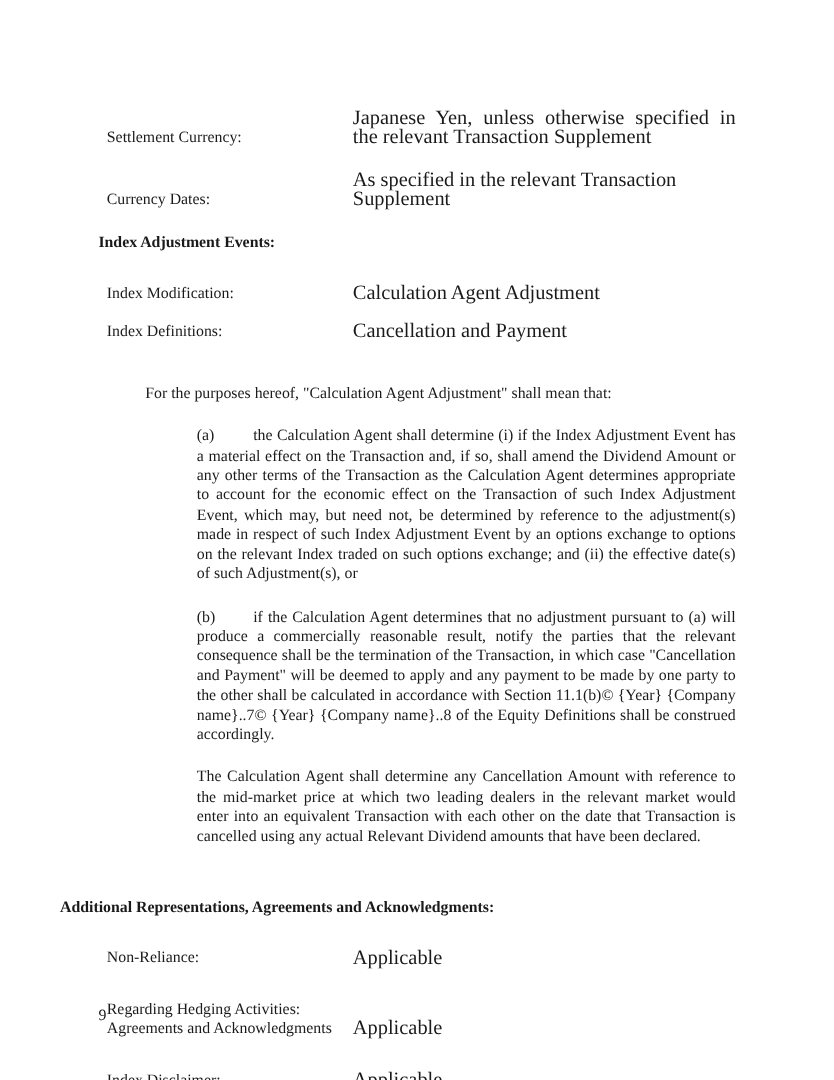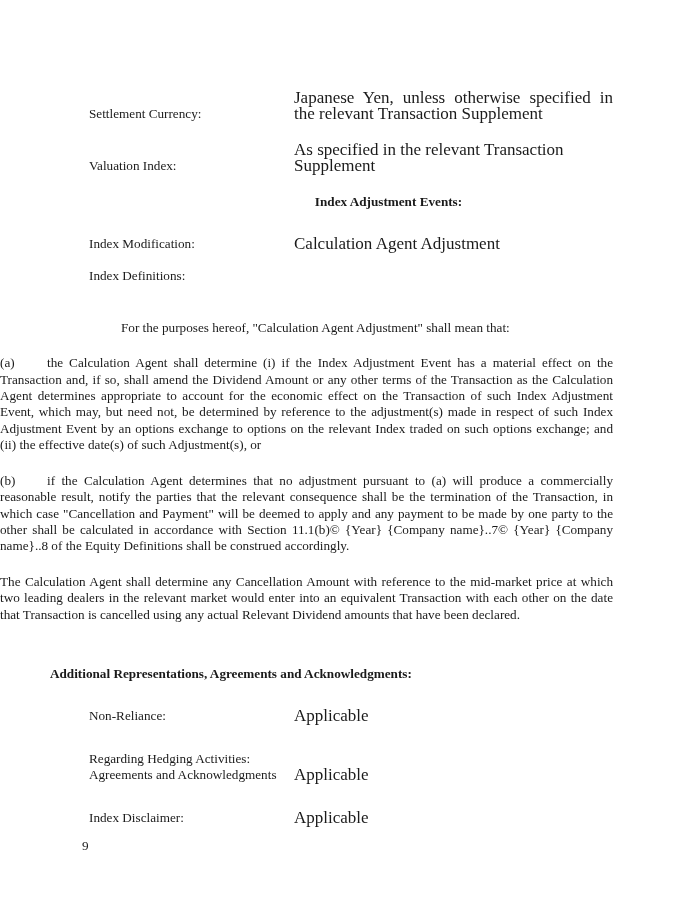--- a/index.html
+++ b/index.html
@@ -50,34 +50,34 @@
     text-align-last: left;
   }
 
   .section-head {
     font-weight: bold;
     font-size: 13.2px;
     line-height: 16.4px;
   }
   .section-head.outdent {
     padding-left: 82px;
-    text-align: center;
   }
   .section-head.indent {
     padding-left: 50px;
   }
 
   .lead {
     padding-left: 121px;
     padding-right: 82px;
     font-size: 13.2px;
     line-height: 16.4px;
   }
 
   .clause {
+    padding-left: 164px;
     padding-right: 82px;
     font-size: 13.2px;
     line-height: 16.4px;
     text-align: justify;
     text-align-last: left;
   }
   .clause .marker {
     display: inline-block;
     width: 47px;
   }
@@ -105,39 +105,40 @@
     <div style="height:31px"></div>
 
     <div class="row">
       <div class="label">Settlement Currency:</div>
       <div class="value justify">Japanese Yen, unless otherwise specified in the relevant Transaction Supplement</div>
     </div>
 
     <div class="sp-4"></div>
 
     <div class="row">
-      <div class="label">Valuation Index:</div>
+      <div class="label">Currency Dates:</div>
       <div class="value">As specified in the relevant Transaction Supplement</div>
     </div>
 
     <div class="sp-4"></div>
 
     <div class="section-head outdent">Index Adjustment Events:</div>
 
     <div class="sp-6"></div>
 
     <div class="row">
       <div class="label">Index Modification:</div>
       <div class="value">Calculation Agent Adjustment</div>
     </div>
 
     <div class="sp-3"></div>
 
     <div class="row">
       <div class="label">Index Definitions:</div>
+      <div class="value">Cancellation and Payment</div>
     </div>
 
     <div class="sp-3"></div>
 
 
     <div class="sp-4"></div>
 
     <div class="lead">For the purposes hereof, "Calculation Agent Adjustment" shall mean that:</div>
 
     <div class="sp-4"></div>

